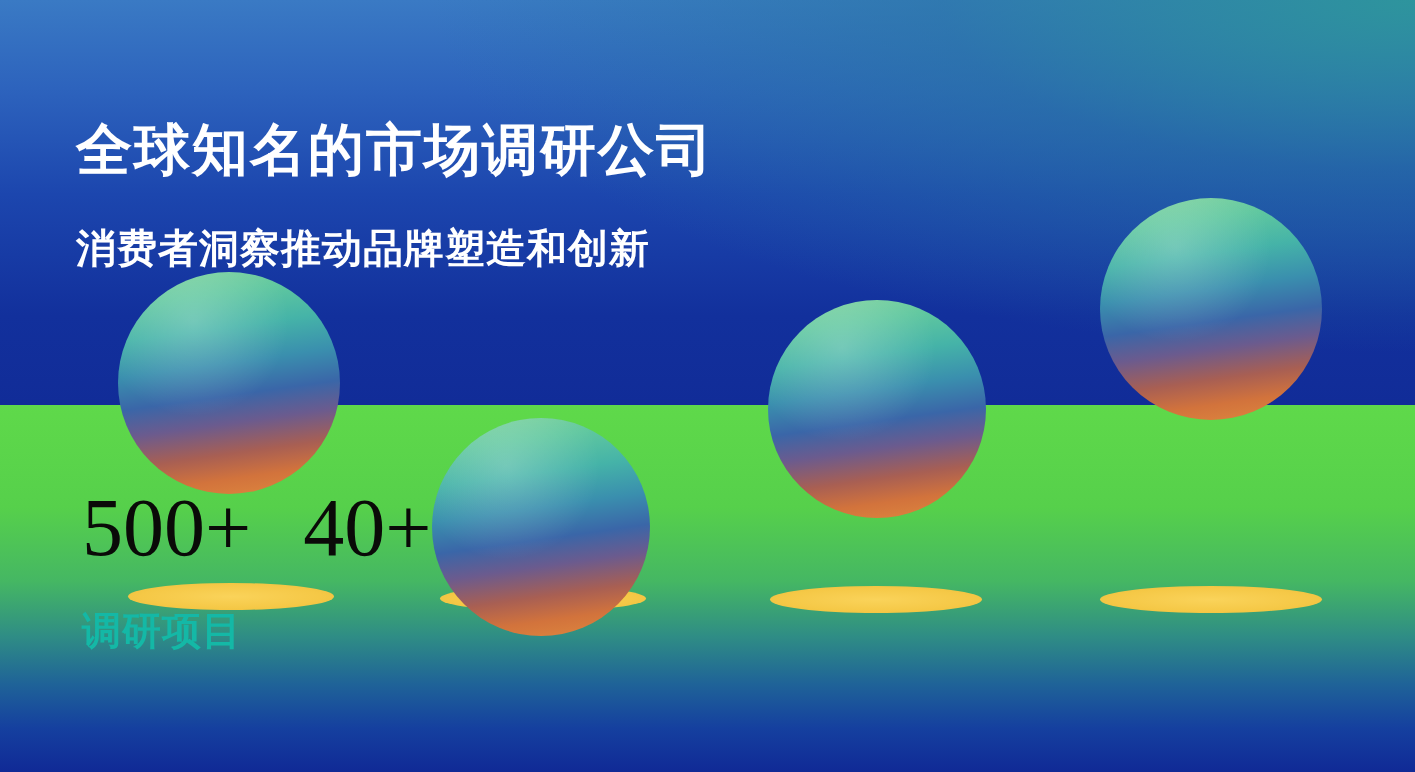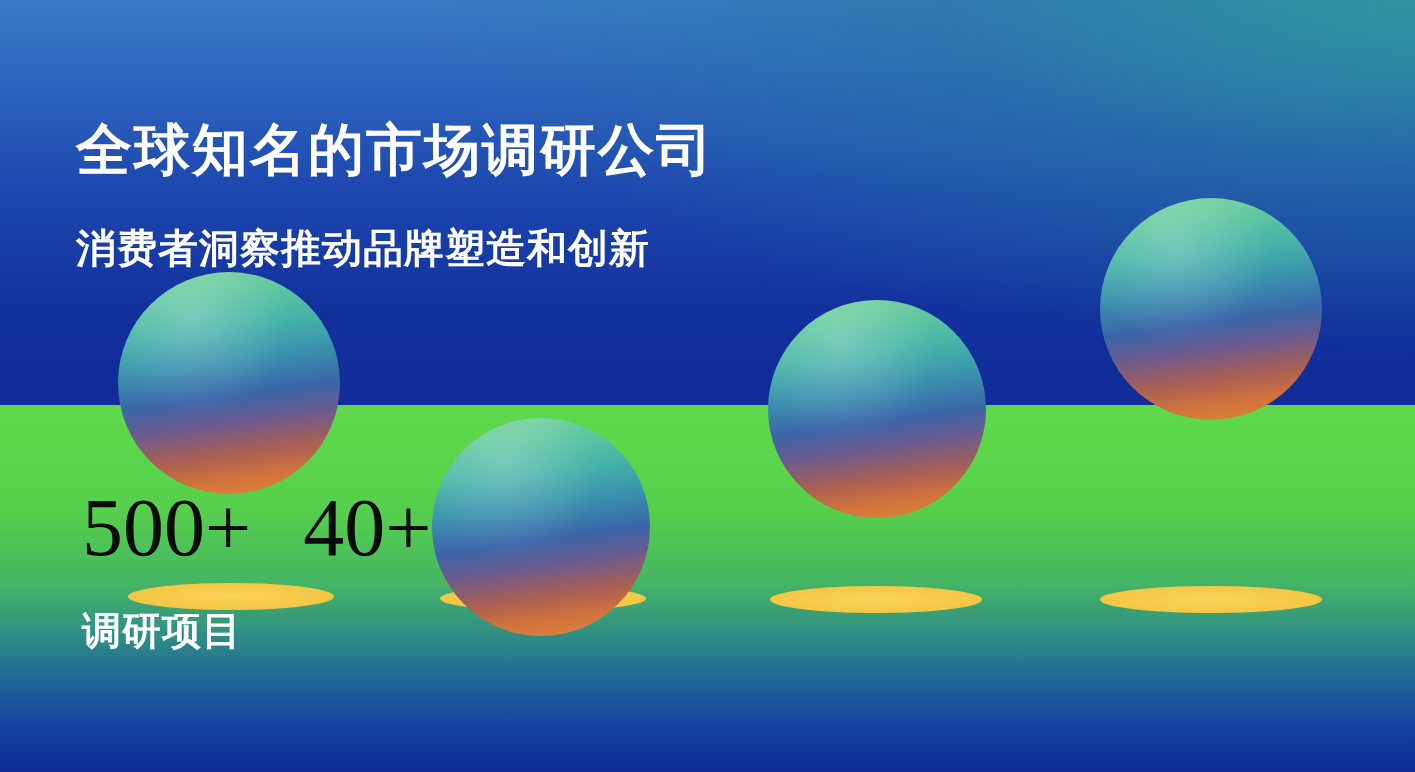--- a/index.html
+++ b/index.html
@@ -151,21 +151,21 @@
 
   .stat-label {
     position: absolute;
     top: 126px;
     left: 0;
     font-family: "Liberation Sans", "DejaVu Sans", sans-serif;
     font-weight: 700;
     font-size: 39px;
     line-height: 46px;
     letter-spacing: 1px;
-    color: #ffffff;
+    color: #14b8a6;
     white-space: nowrap;
   }
 
   .layer-text { position: absolute; z-index: 5; }
   .layer-front { z-index: 7; }
 </style>
 </head>
 <body>
 
 <div class="banner">

